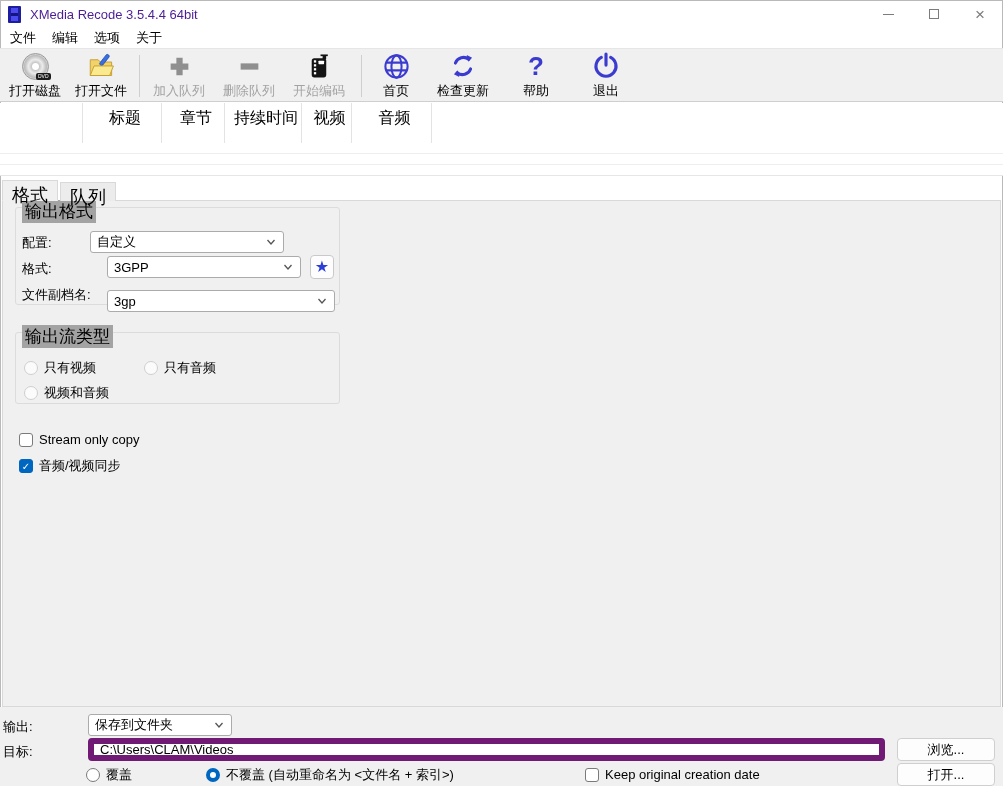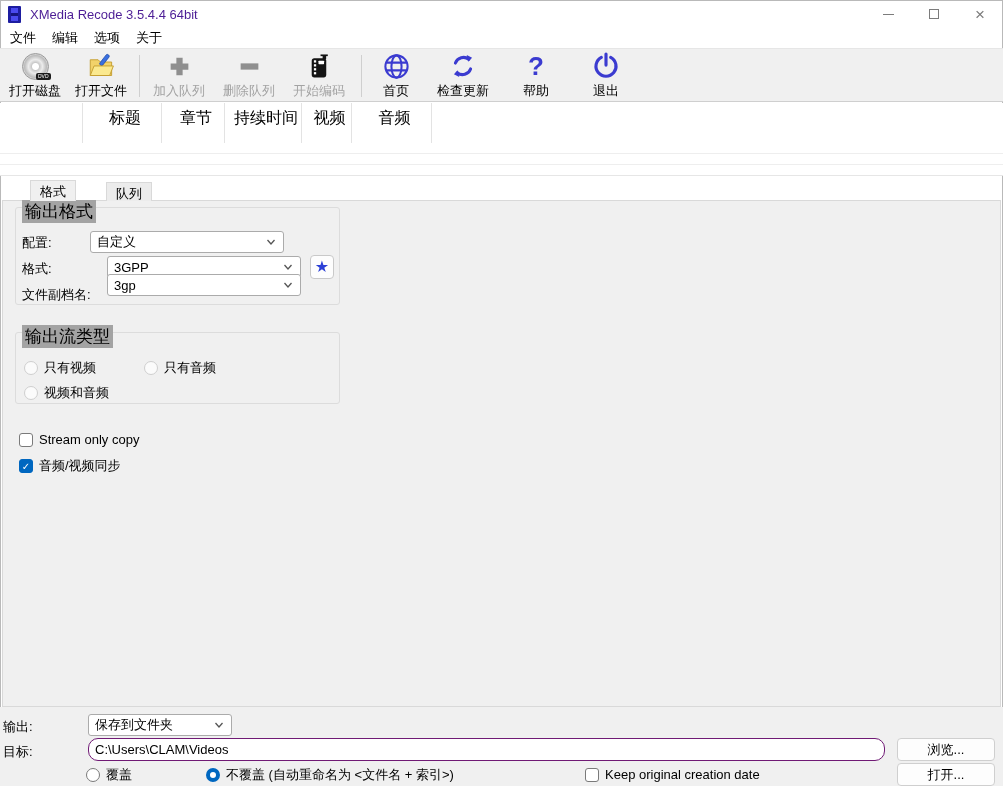--- a/index.html
+++ b/index.html
@@ -40,21 +40,21 @@
 
   
   .file-table { position:absolute; top:103px; left:0; right:0; height:73px; background:#fff; border-bottom:1px solid #e6e6e6; }
   .ft-header { display:flex; height:40px; }
   .ft-cell { border-right:1px solid #e3e3e3; padding:5px 0 0 6px; font-size:16px;text-align:center; }
   .ft-cell:last-child { border-right:none; }
   .ft-row { height:11px; border-bottom:1px solid #eeeeee; }
 
   
   .tabstrip { position:absolute; top:180px; left:2px; height:21px; display:flex; z-index:2; }
-  .tab { padding:2px 9px 0; font-size:13px; border:1px solid #d9d9d9; background:#f0f0f0; margin-right:2px;margin-left:28px; }
+  .tab { padding:2px 9px 0; font-size:18px; border:1px solid #d9d9d9; background:#f0f0f0; margin-right:2px; }
   .tab.active { border-bottom-color:#f0f0f0; background:#f0f0f0; position:relative; top:0; }
   .tab.inactive { margin-top:2px; height:19px; border-bottom:none; background:#ececec; }
   .page { position:absolute; top:200px; left:2px; width:999px; height:507px; background:#f0f0f0; border:1px solid #d9d9d9; }
 
   .groupbox { position:absolute; border:1px solid #dcdcdc; border-radius:3px; }
   .gb-title { position:absolute; top:-8px; left:6px; background:#a3a3a3; padding:0 3px; font-size:17px; }
 
   .fld-label { position:absolute; font-size:13px; white-space:nowrap; }
   .combo { position:absolute; height:22px; background:#fff; border:1px solid #ababab; border-radius:3px;
            display:flex; align-items:center; justify-content:space-between; padding:0 6px; font-size:13px; }
@@ -72,21 +72,21 @@
   .radio-row.disabled { color:#000000; }
 
   .check-row { position:absolute; display:flex; align-items:center; gap:6px; font-size:13px; }
   .checkbox { width:14px; height:14px; border-radius:3px; flex:0 0 auto;
               display:flex; align-items:center; justify-content:center; }
   .checkbox.off { background:#fff; border:1px solid #7a7a7a; }
   .checkbox.on { background:#0067c0; border:1px solid #0067c0; color:#fff; font-size:10px; font-weight:bold; }
 
   
   .bottom { position:absolute; top:707px; left:0; right:0; height:79px; background:#f0f0f0; }
-  .text-input { position:absolute; height:23px; background:#fff; border:1px solid #701a75; border-radius:10px;
+  .text-input { position:absolute; height:23px; background:#fff; border:6px solid #701a75; border-radius:4px;
                 font-size:13px; padding:0 6px; display:flex; align-items:center; }
   .push-btn { position:absolute; width:98px; height:23px; background:#fdfdfd; border:1px solid #cfcfcf;
               border-radius:4px; font-size:13px; display:flex; align-items:center; justify-content:center; }
 </style>
 </head>
 <body>
 
 <div class="window">
 
   <div class="titlebar">
@@ -241,21 +241,21 @@
       <div class="combo" style="left:91px; top:48px; width:194px;">
         <span>3GPP</span>
         <svg width="12" height="12" viewBox="0 0 12 12">
             <polyline points="2.5,4 6,8 9.5,4" fill="none" stroke="#555" stroke-width="1.3"></polyline>
           </svg>
       </div>
       <div class="star-btn" style="left:294px; top:47px;">
         <span class="star-glyph">★</span>
       </div>
       <div class="fld-label" style="left:6px; top:78px;">文件副档名:</div>
-      <div class="combo" style="left:91px; top:66px; width:194px;align-items:center;">
+      <div class="combo" style="left:91px; top:82px; width:228px;align-items:center;">
         <span>3gp</span>
         <svg width="12" height="12" viewBox="0 0 12 12">
             <polyline points="2.5,4 6,8 9.5,4" fill="none" stroke="#555" stroke-width="1.3"></polyline>
           </svg>
       </div>
     </div>
 
     <div class="groupbox" style="left:12px; top:131px; width:325px; height:72px;">
       <div class="gb-title">输出流类型</div>
       <div class="radio-row disabled" style="left:8px; top:26px;">

